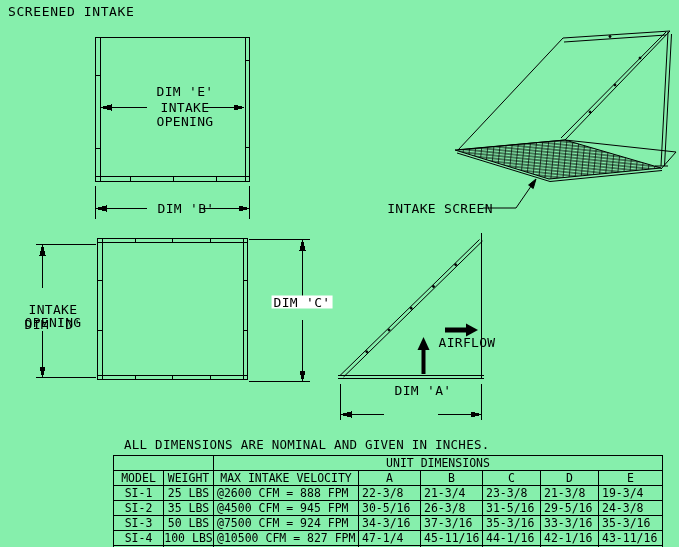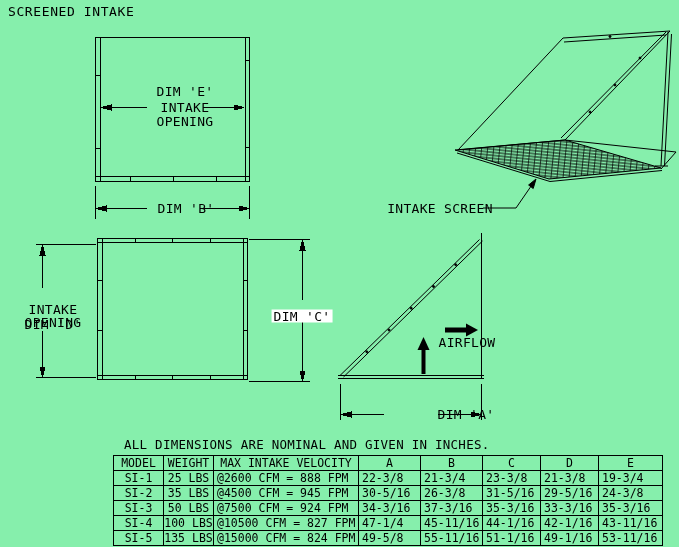--- a/index.html
+++ b/index.html
@@ -170,41 +170,45 @@
   <div class="title">SCREENED INTAKE</div>
 
   <div class="lbl" style="left:173px; top:91px;">DIM 'E'</div>
   <div class="lbl" style="left:173px; top:107px;">INTAKE</div>
   <div class="lbl" style="left:173px; top:121px;">OPENING</div>
   <div class="lbl" style="left:174px; top:208px;">DIM 'B'</div>
 
   <div class="lbl" style="left:41px; top:296px;margin-top:28px;">DIM 'D'</div>
   <div class="lbl" style="left:41px; top:309px;">INTAKE</div>
   <div class="lbl" style="left:41px; top:322px;">OPENING</div>
-  <div class="lbl" style="left:302px; top:316px; background:#fff; padding:0 2px;">DIM 'C'</div>
+  <div class="lbl" style="left:302px; top:302px; background:#fff; padding:0 2px;">DIM 'C'</div>
 
   <div class="lbl" style="left:428px; top:208px;">INTAKE SCREEN</div>
 
   <div class="lbl" style="left:455px; top:342px;">AIRFLOW</div>
-  <div class="lbl" style="left:411px; top:414px;margin-left:43px;">DIM 'A'</div>
+  <div class="lbl" style="left:411px; top:390px;">DIM 'A'</div>
 
   <div class="note">ALL DIMENSIONS ARE NOMINAL AND GIVEN IN INCHES.</div>
 
   <table class="dims">
     <colgroup>
       <col style="width:50px">
         <col style="width:50px">
         <col style="width:145px">
       <col style="width:62px">
         <col style="width:62px">
         <col style="width:58px">
       <col style="width:58px">
         <col style="width:64px">
     </colgroup>
     <tbody>
+        <tr>
+      <td colspan="2"></td>
+      <td colspan="6">UNIT DIMENSIONS</td>
+    </tr>
     <tr>
       <th>MODEL</th>
       <th>WEIGHT</th>
       <th>MAX INTAKE VELOCITY</th>
       <th>A</th>
       <th>B</th>
       <th>C</th>
       <th>D</th>
       <th>E</th>
     </tr>

